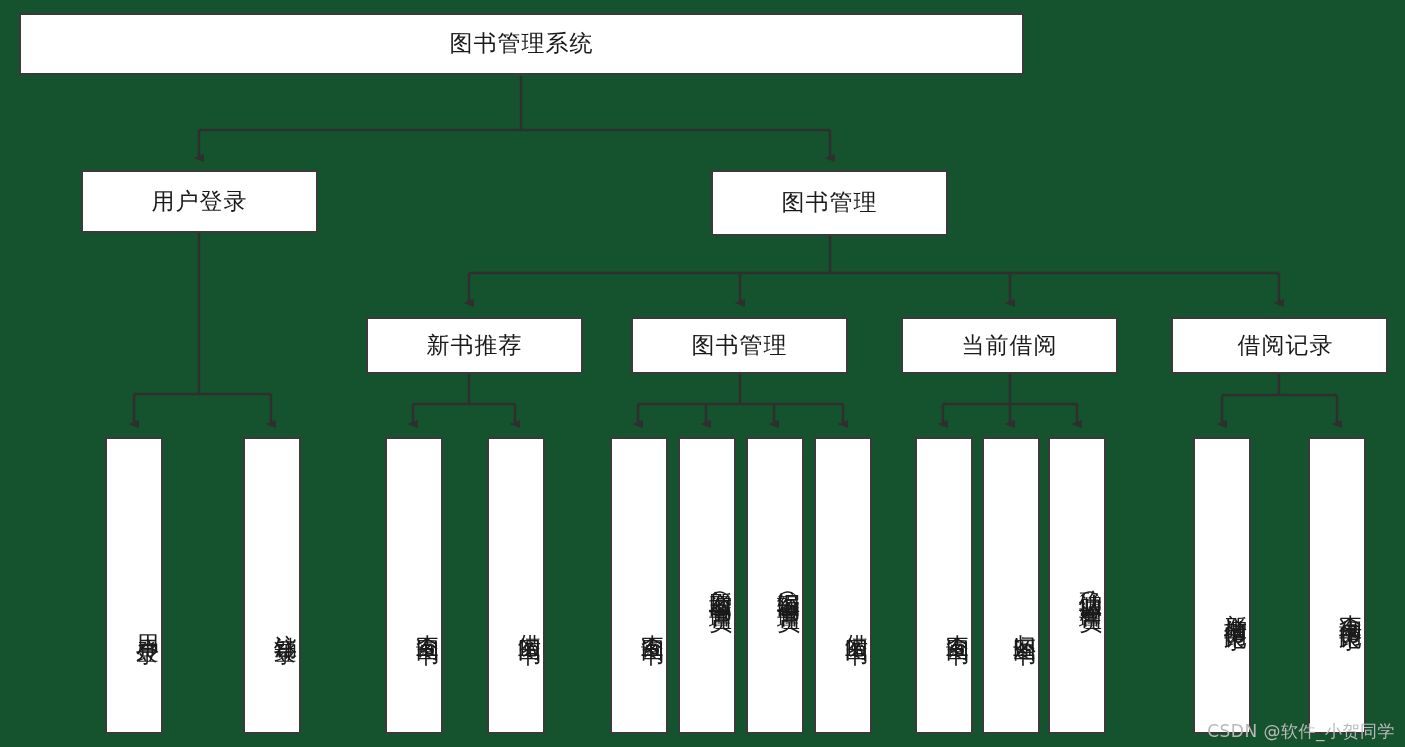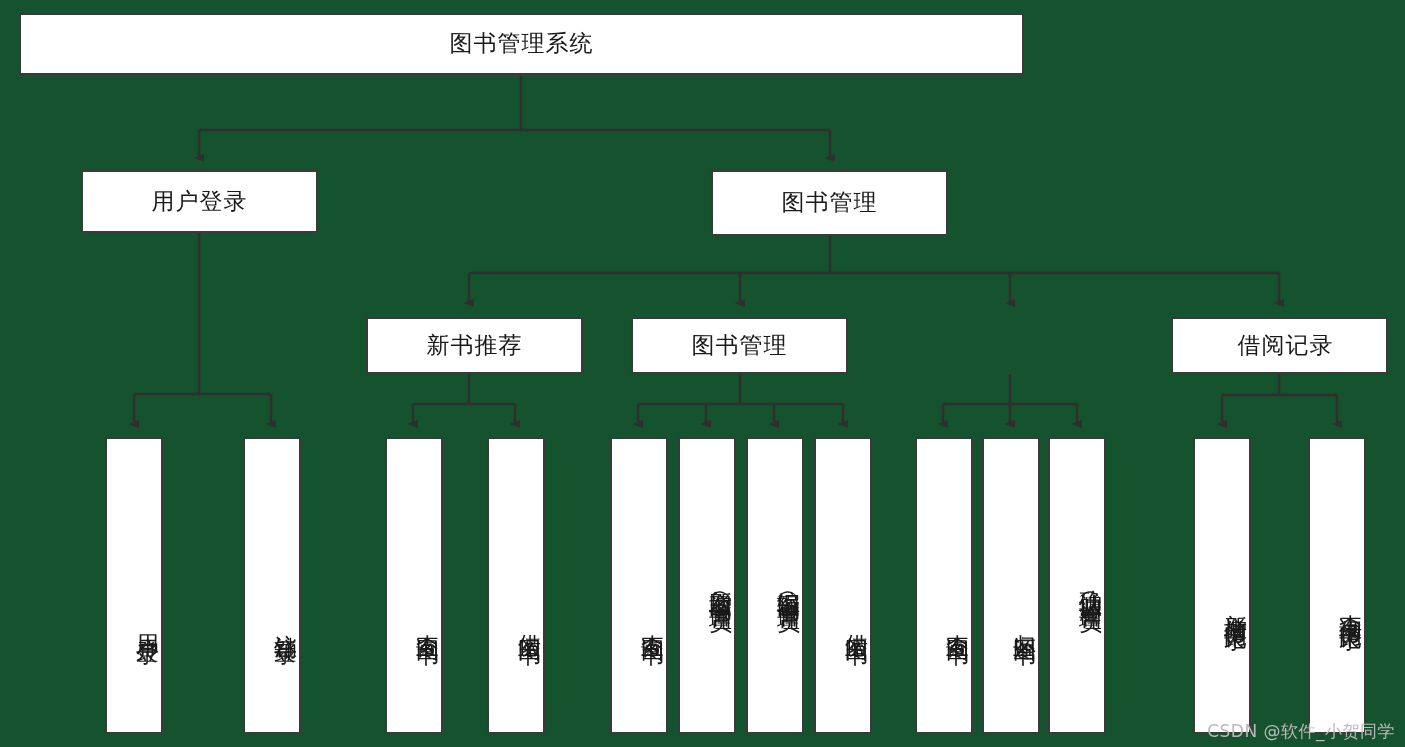--- a/index.html
+++ b/index.html
@@ -129,20 +129,23 @@
   <div class="node horiz" style="left:711px; top:170px; width:237px; height:66px;">
     <span class="txt">图书管理</span>
   </div>
 
   <div class="node horiz" style="left:366px; top:317px; width:217px; height:57px;">
     <span class="txt">新书推荐</span>
   </div>
   <div class="node horiz" style="left:631px; top:317px; width:217px; height:57px;">
     <span class="txt">图书管理</span>
   </div>
+  <div class="node horiz" style="left:901px; top:317px; width:217px; height:57px;">
+    <span class="txt">当前借阅</span>
+  </div>
   <div class="node horiz" style="left:1171px; top:317px; width:217px; height:57px;padding-left:12px;">
     <span class="txt">借阅记录</span>
   </div>
 
   <div class="node vert" style="left:105px; top:437px; width:58px; height:297px; padding-top:78px;">
     <span class="txt">用户登录</span>
   </div>
   <div class="node vert" style="left:243px; top:437px; width:58px; height:297px; padding-top:78px;">
     <span class="txt">注销登录</span>
   </div>

